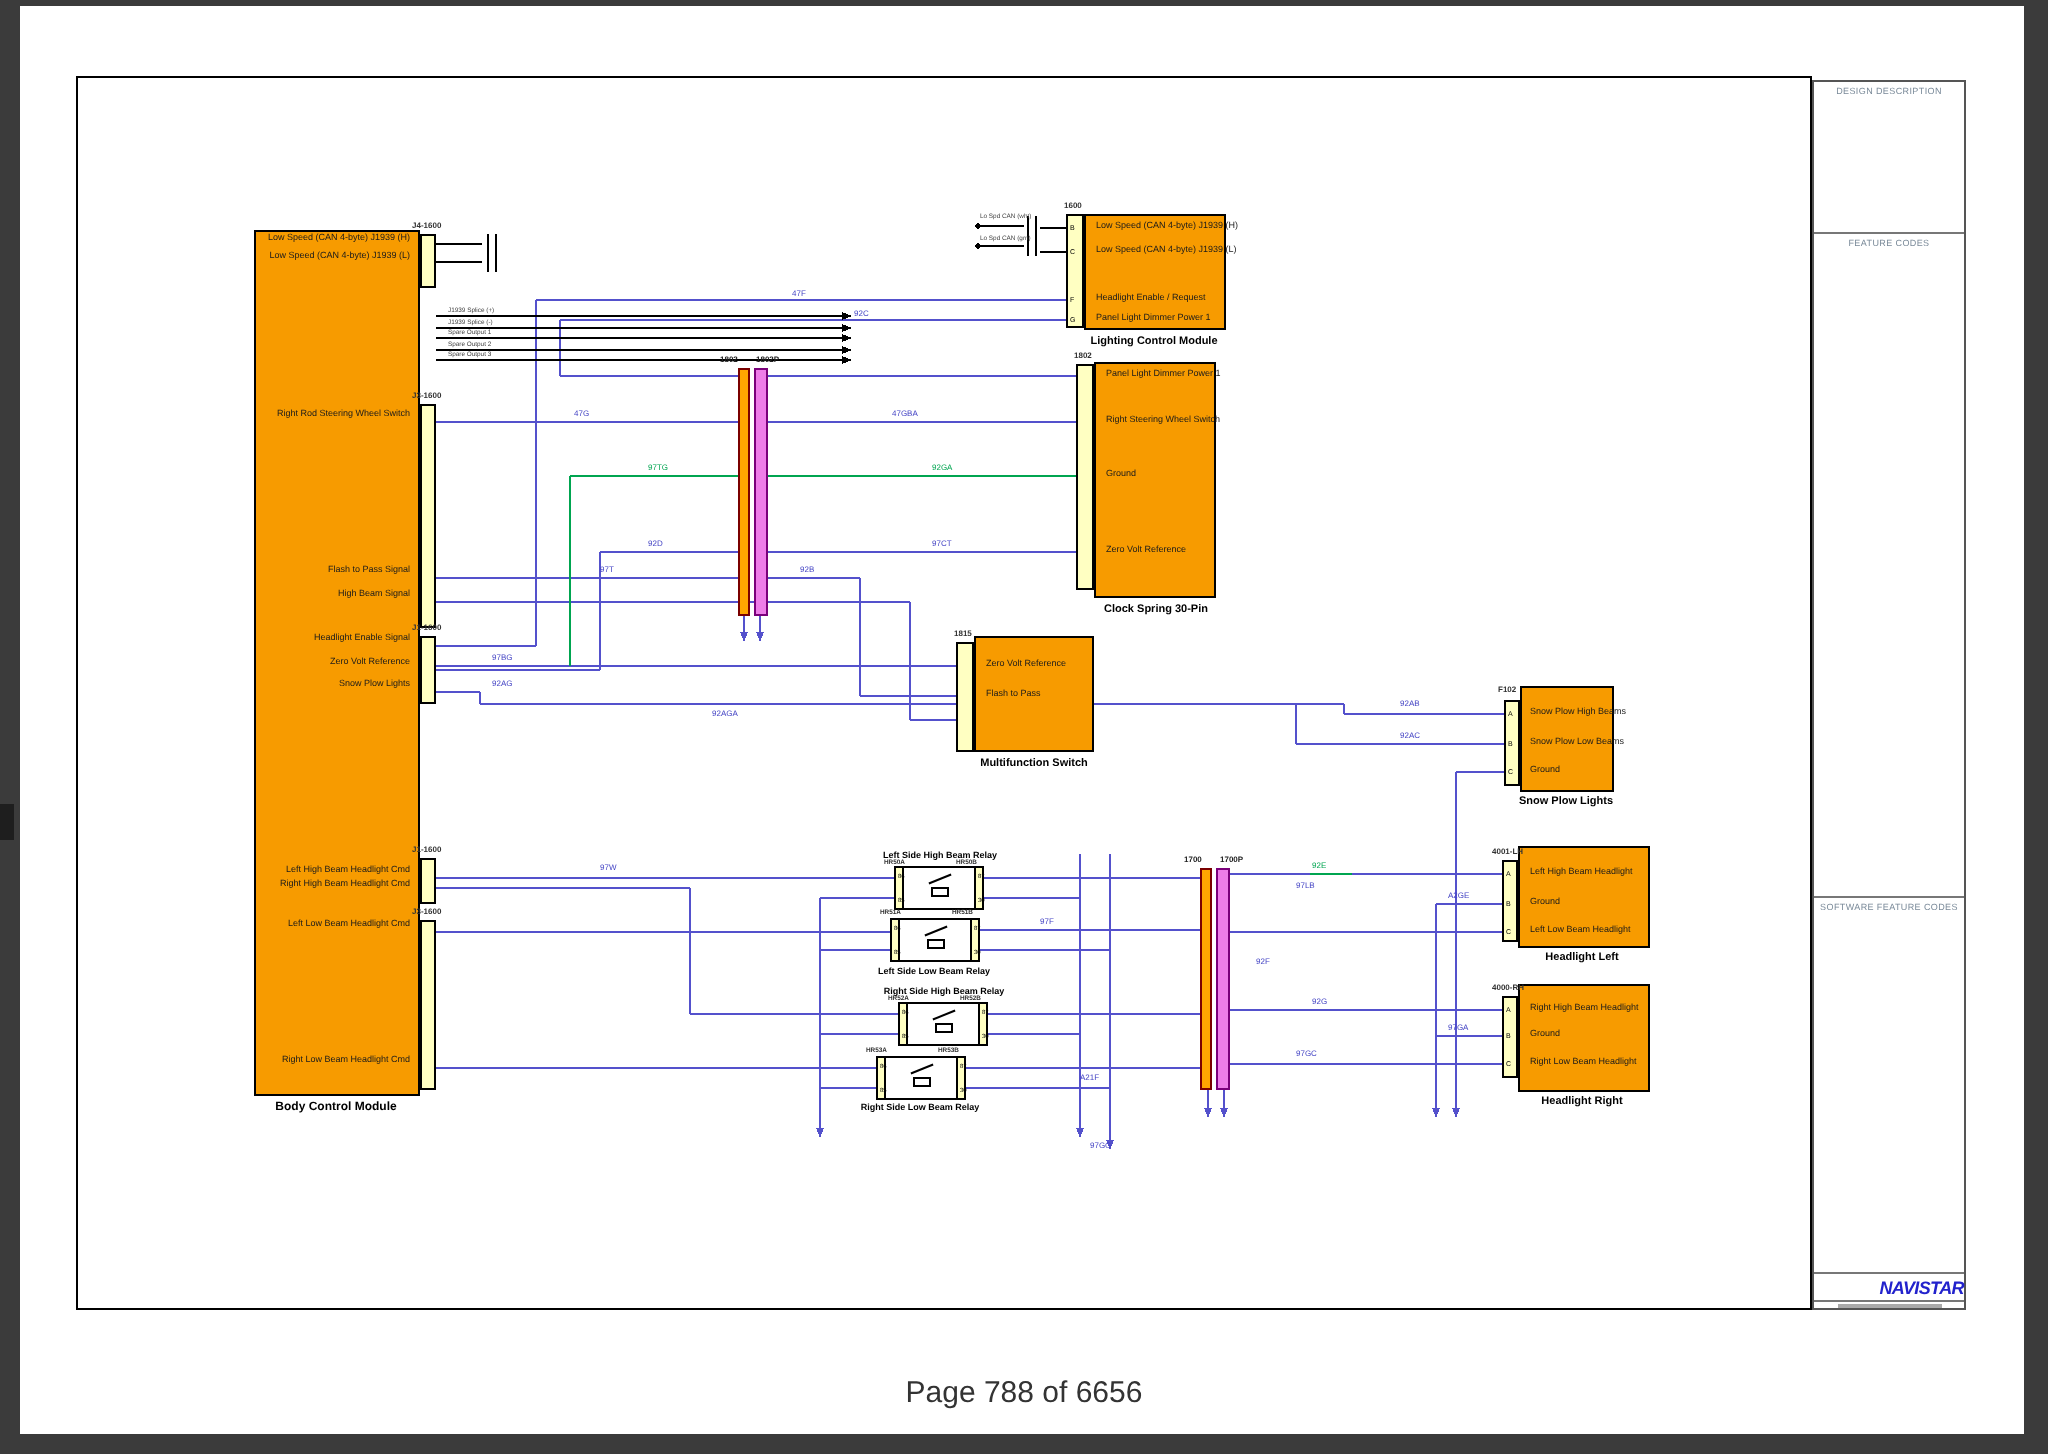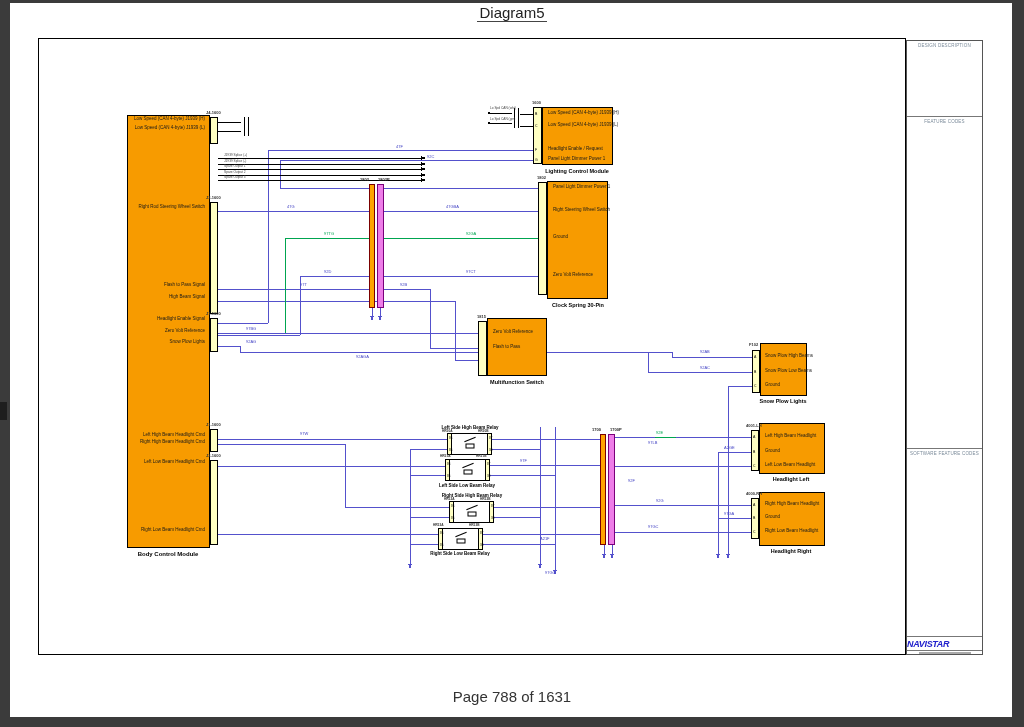--- a/index.html
+++ b/index.html
@@ -8,21 +8,21 @@
   #page *{box-sizing:border-box;}
   
   #world{position:absolute;left:-10px;top:-3px;width:1024px;height:727px;}
   .title{position:absolute;left:0;top:4px;width:1024px;text-align:center;font-size:15px;color:#222;}
   .title span{border-bottom:1px solid #444;padding:0 2px;}
   .footer{position:absolute;left:0;top:688px;width:1024px;text-align:center;font-size:15px;color:#333;}
   .diagbox{position:absolute;left:38px;top:38px;width:868px;height:617px;border:1px solid #000;background:#fff;}
   .sidebar{position:absolute;left:906px;top:40px;width:77px;height:615px;border:1px solid #555;background:#fff;}
   .sidehead{position:absolute;width:100%;text-align:center;font-size:4.5px;color:#7a8a99;letter-spacing:.2px;}
   .sideline{position:absolute;left:0;width:100%;border-top:1px solid #777;}
-  .navistar{position:absolute;width:100%;text-align:left;font-size:9px;font-weight:bold;font-style:italic;color:#2222cc;letter-spacing:-.3px;}
+  .navistar{position:absolute;width:100%;text-align:right;font-size:9px;font-weight:bold;font-style:italic;color:#2222cc;letter-spacing:-.3px;}
   .tagline{position:absolute;left:12px;width:52px;height:2px;background:#aaa;}
   .block{position:absolute;background:#F79B00;border:1px solid #000;z-index:2;}
   .strip{position:absolute;background:#FFFFC2;border:1px solid #000;z-index:2;}
   .cap{position:absolute;font-size:5.5px;font-weight:bold;color:#000;white-space:nowrap;transform:translateX(-50%);z-index:3;}
   .cap.big{font-size:6px;}
   .connlabel{position:absolute;font-size:4px;font-weight:bold;color:#333;white-space:nowrap;z-index:3;}
   .pinlabel{position:absolute;font-size:4.5px;color:#1a1a1a;white-space:nowrap;z-index:3;}
   .pinletter{position:absolute;font-size:3.5px;color:#000;z-index:4;}
   .wirelabel{position:absolute;font-size:4px;color:#4343c4;white-space:nowrap;z-index:3;}
   .microlabel{position:absolute;font-size:3.2px;color:#444;white-space:nowrap;z-index:3;}
@@ -41,22 +41,21 @@
   .frame{position:absolute;background:#3b3b3b;z-index:8;}
   .notch{position:absolute;left:0;top:402px;width:7px;height:18px;background:#1e1e1e;z-index:9;}
   svg.wires{position:absolute;left:0;top:0;z-index:1;}
 </style>
 </head>
 <body>
 
 <div id="page">
 <div id="world">
 
-  <div class="title"><span>Diagram5</span></div>
-  <div class="footer">Page 788 of 1631</div>
+  <div class="footer">Page 788 of 6656</div>
 
   <div class="diagbox"></div>
 
   <svg class="wires" width="1024" height="727" shape-rendering="crispEdges">
     <g stroke="#5451cc" stroke-width="1" fill="none">
       <path d="M268 150H533M280 160H533M218 323H268M268 150V323M280 160V188M280 188H369M384 188H538M218 211H369M384 211H538M300 276H369M384 276H538M300 276V335M218 335H300M218 289H369M384 289H430M430 289V348M430 348H478M218 301H455M455 301V360M455 360H478M218 333H478M218 346H240M240 346V352M240 352H672M672 352V357M672 357H752M648 352V372M648 372H752M728 386H752M728 386V554"></path>
       <path d="M218 439H447M218 444H345M345 444V507M345 507H449M218 466H445M218 534H438"></path>
       <path d="M491 439H600M615 437H751M489 465H600M615 466H751M493 507H600M615 505H751M482 534H600M615 532H751"></path>
       <path d="M491 449H540M489 475H555M493 517H540M482 544H555M540 427V564M555 427V570"></path>
       <path d="M410 449H447M410 449V475M410 475H445M410 475V517M410 517H449M410 517V544M410 544H438M410 544V564"></path>

